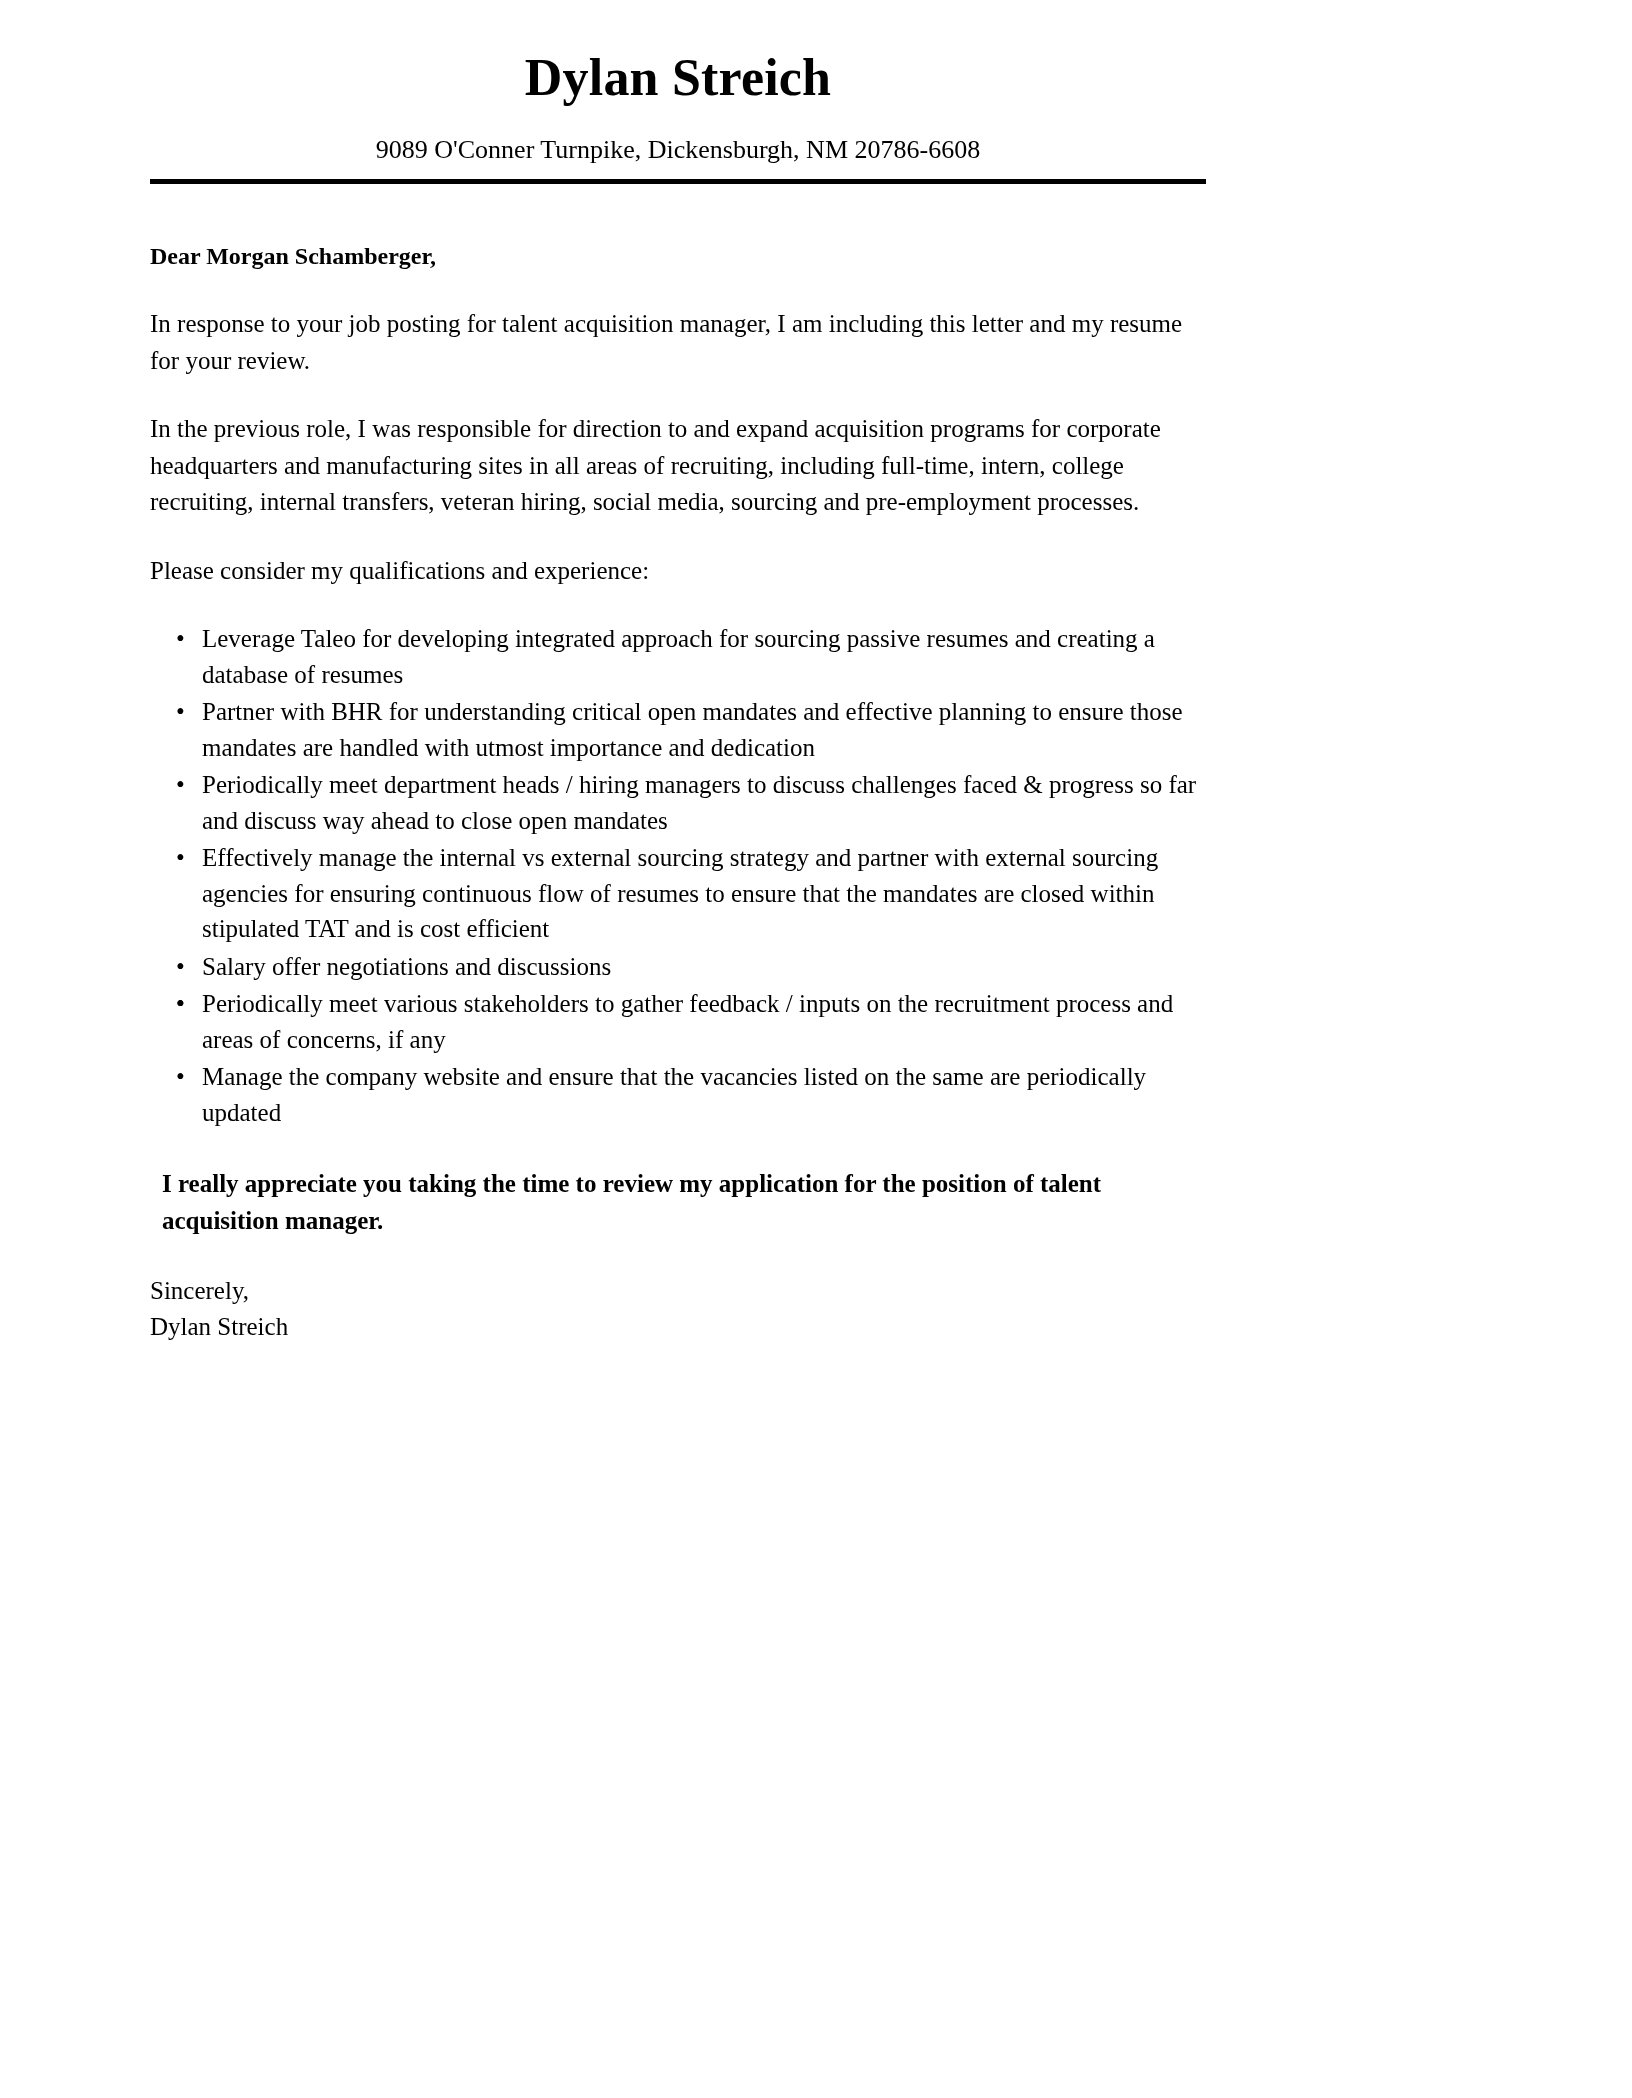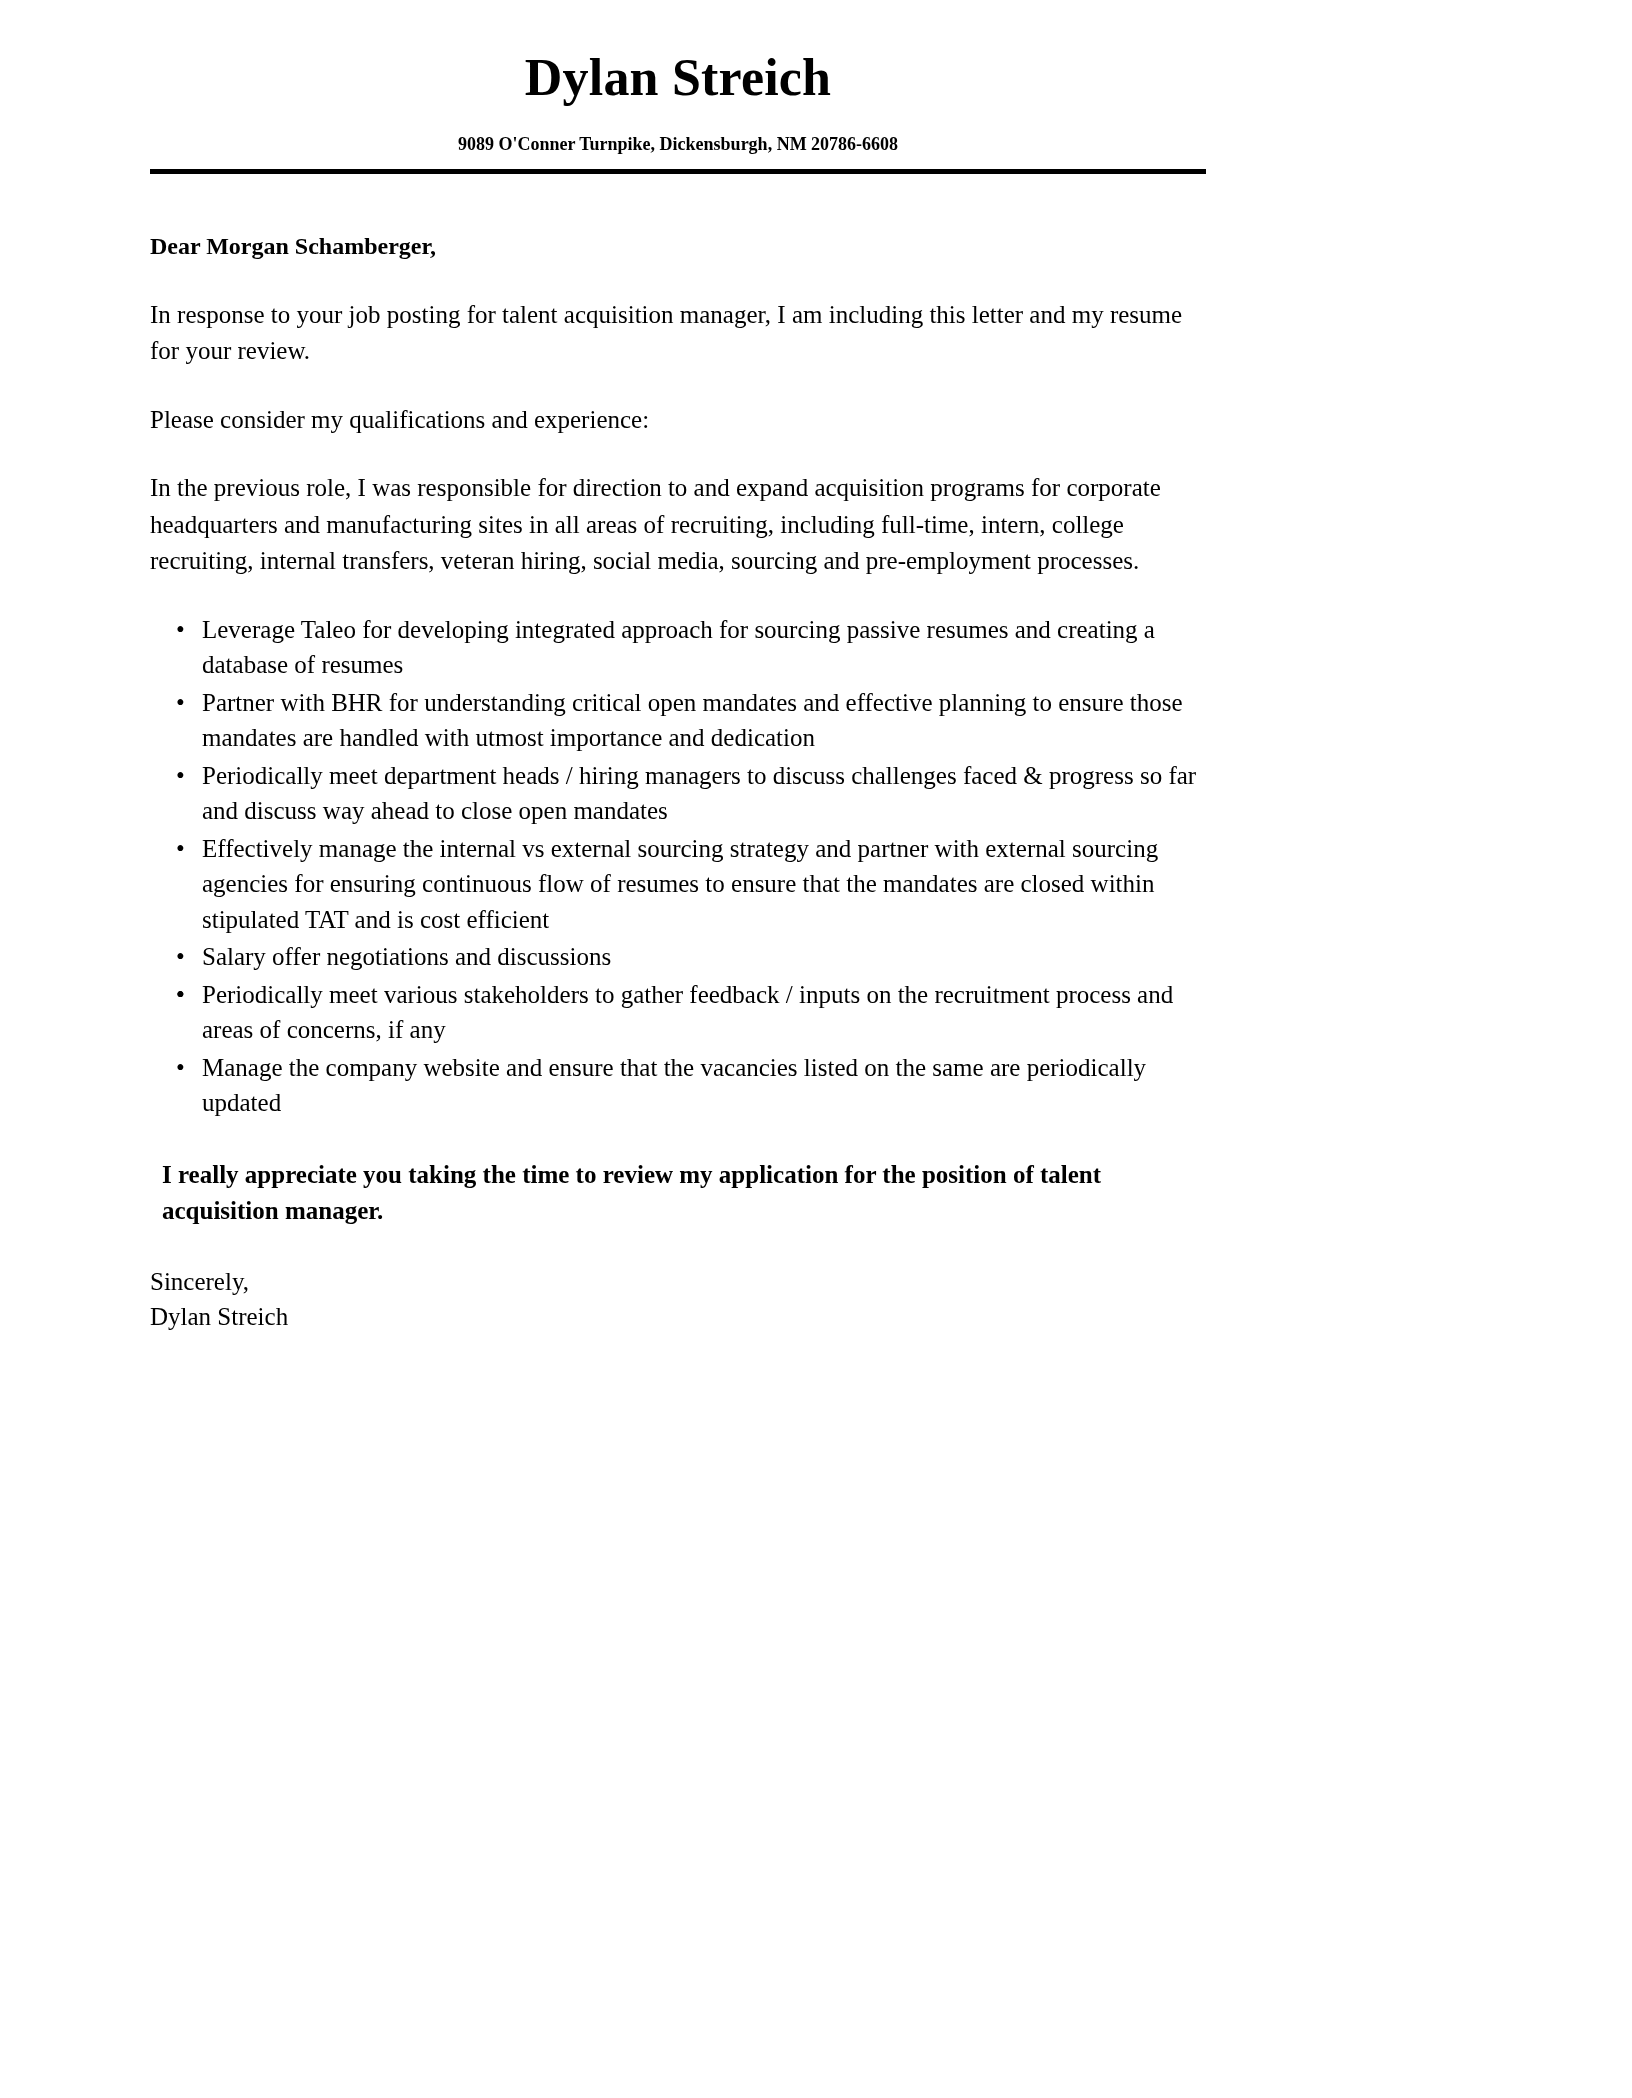--- a/index.html
+++ b/index.html
@@ -25,22 +25,22 @@
     text-align: center;
   }
   .applicant-name {
     font-size: 52px;
     font-weight: bold;
     letter-spacing: 0.2px;
     line-height: 1.15;
     margin: 0 0 26px 0;
   }
   .applicant-address {
-    font-size: 18px;
-    font-weight: bold;
+    font-size: 26px;
+    font-weight: normal;
     line-height: 1.2;
     margin: 12px 0 14px 0;
   }
   .header-rule {
     border: 0;
     border-top: 5px solid #000000;
     margin: 0 0 56px 0;
     width: 100%;
   }
   .salutation {
@@ -99,23 +99,23 @@
     <h1 class="applicant-name">Dylan Streich</h1>
     <div class="applicant-address">9089 O'Conner Turnpike, Dickensburgh, NM 20786-6608</div>
   </div>
 
   <hr class="header-rule">
 
   <div class="salutation">Dear Morgan Schamberger,</div>
 
   <p class="body-paragraph">In response to your job posting for talent acquisition manager, I am including this letter and my resume for your review.</p>
 
+  <p class="body-paragraph">In the previous role, I was responsible for direction to and expand acquisition programs for corporate headquarters and manufacturing sites in all areas of recruiting, including full-time, intern, college recruiting, internal transfers, veteran hiring, social media, sourcing and pre-employment processes.</p>
+
   <p class="body-paragraph">Please consider my qualifications and experience:</p>
-
-  <p class="body-paragraph">In the previous role, I was responsible for direction to and expand acquisition programs for corporate headquarters and manufacturing sites in all areas of recruiting, including full-time, intern, college recruiting, internal transfers, veteran hiring, social media, sourcing and pre-employment processes.</p>
 
   <ul class="bullet-list">
     <li class="bullet-item">
       <span class="bullet-marker">•</span>
       <span>Leverage Taleo for developing integrated approach for sourcing passive resumes and creating a database of resumes</span>
     </li>
     <li class="bullet-item">
       <span class="bullet-marker">•</span>
       <span>Partner with BHR for understanding critical open mandates and effective planning to ensure those mandates are handled with utmost importance and dedication</span>
     </li>

